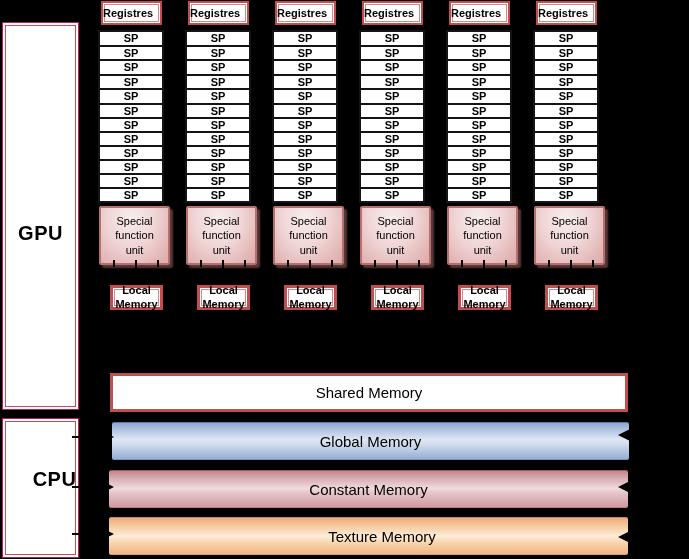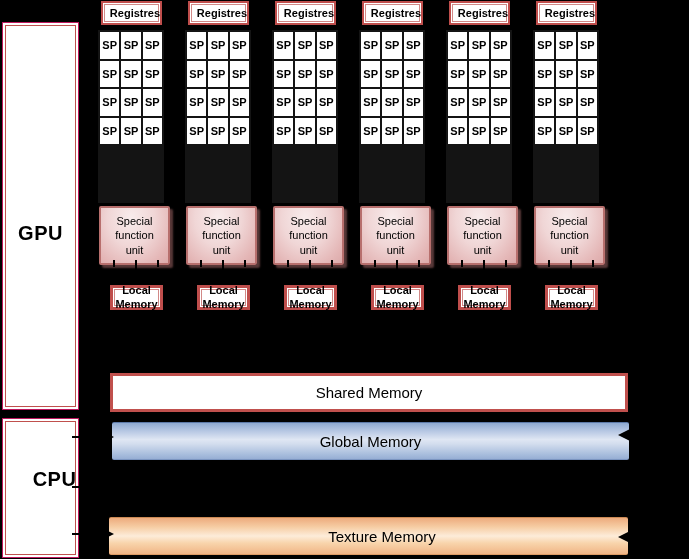--- a/index.html
+++ b/index.html
@@ -20,27 +20,27 @@
   .host-label{font-size:20px;font-weight:bold;letter-spacing:0.5px;}
   .gpu-box .host-label{margin-top:34px;}
   .cpu-box .host-label{margin-top:-18px;}
 
   
   .sm-column{position:absolute;top:1px;width:74px;height:330px;}
   .registers-box{
     position:absolute;left:3px;top:0;width:61px;height:24px;background:#fff;
     border:2px solid #bf4e4c;
     box-shadow:inset 0 0 0 1px #fff, inset 0 0 0 2px #d28987;
-    display:flex;align-items:center;justify-content:flex-end;
+    display:flex;align-items:center;justify-content:flex-start;
     font-size:11px;font-weight:bold;
   }
   .sp-grid{
     position:absolute;left:0;top:29px;width:66px;height:173px;
     background:#141414;border:2px solid #141414;
-    display:grid;grid-template-columns:1fr 1fr 1fr;grid-template-rows:repeat(6,1fr);gap:2px;
+    display:grid;grid-template-columns:1fr;grid-template-rows:repeat(6,1fr);gap:2px;
   }
   .sp-cell{
     background:#fff;display:flex;align-items:center;justify-content:center;
     font-size:11px;font-weight:bold;
   }
   .sfu-box{
     position:absolute;left:1px;top:205px;width:71px;height:59px;
     border:2px solid #b76f6d;border-radius:2px;
     background:radial-gradient(ellipse at 45% 18%, #f8ecec 0%, #f0d6d6 45%, #e4b6b6 82%, #dcaaaa 100%);
     box-shadow:3px 3px 2px rgba(195,125,125,0.45);
@@ -297,20 +297,23 @@
       </div>
     </div>
   </div>
 
   <div class="mem-bar global-bar">
     <span>Global Memory</span>
   </div>
   <div class="mem-bar shared-bar">
     <span>Shared Memory</span>
   </div>
+  <div class="mem-bar constant-bar">
+    <span>Constant Memory</span>
+  </div>
   <div class="mem-bar texture-bar">
     <span>Texture Memory</span>
   </div>
 
   <div class="arrow-line" style="left:72px;top:436px;width:32px"></div>
   <div class="tri-right" style="left:102px;top:431px"></div>
   <div class="arrow-line" style="left:72px;top:486px;width:32px"></div>
   <div class="tri-right" style="left:102px;top:481px"></div>
   <div class="arrow-line" style="left:72px;top:533px;width:32px"></div>
   <div class="tri-right" style="left:102px;top:528px"></div>

